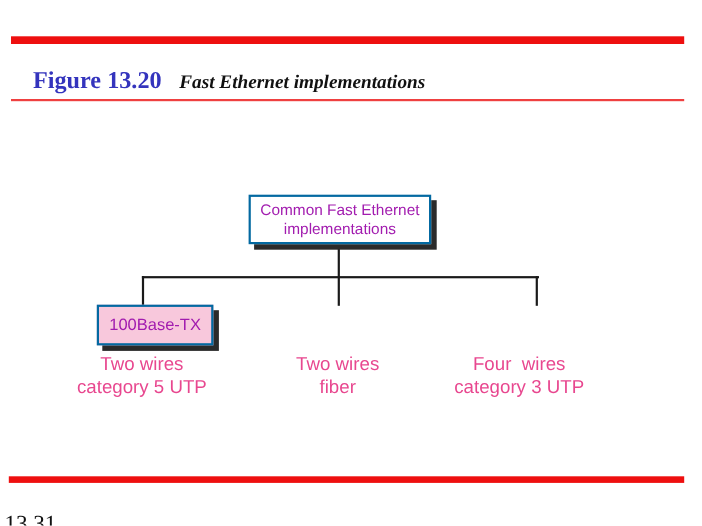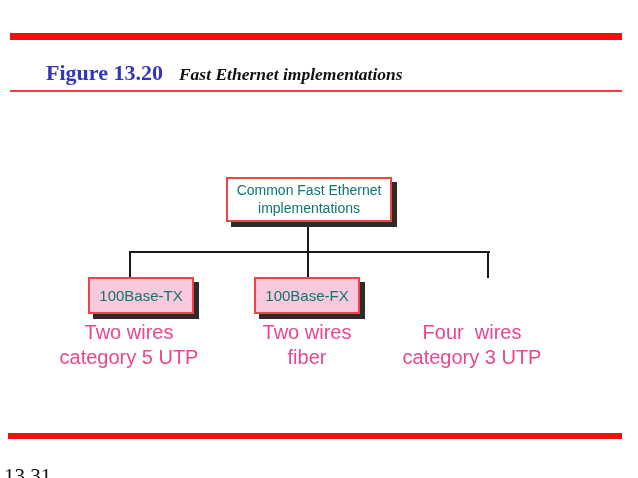--- a/index.html
+++ b/index.html
@@ -11,21 +11,21 @@
     overflow: hidden;
     font-family: "Liberation Sans", sans-serif;
   }
 
   
   .top-bar {
     position: absolute; left: 10px; top: 33px;
     width: 612px; height: 7px; background: #ee0f0f;
   }
   .title-row {
-    position: absolute; left: 46px; top: 60px; width: 580px;
+    position: absolute; left: 30px; top: 60px; width: 580px;
     white-space: nowrap;
   }
   .figure-label {
     font-family: "Liberation Serif", serif;
     font-weight: bold; font-size: 22px; color: #3434bd;
   }
   .figure-title {
     font-family: "Liberation Serif", serif;
     font-weight: bold; font-style: italic;
     font-size: 17.5px; color: #111111; margin-left: 16px;
@@ -38,45 +38,45 @@
   
   .conn { position: absolute; background: #1a1a1a; }
   .v-root { left: 307px; top: 221px; width: 2px; height: 57px; }
   .h-main { left: 129px; top: 251px; width: 361px; height: 2px; }
   .v-left { left: 129px; top: 251px; width: 2px; height: 27px; }
   .v-right { left: 487px; top: 251px; width: 2px; height: 27px; }
 
   
   .node {
     position: absolute;
-    border: 2px solid #ef4444;
+    border: 2px solid #0369a1;
     box-shadow: 5px 5px 0 #2b2b2b;
     display: flex; align-items: center; justify-content: center;
     text-align: center; box-sizing: border-box;
-    color: #0f766e;
+    color: #a21caf;
   }
   .root-node {
     left: 226px; top: 177px; width: 166px; height: 45px;
     background: #ffffff;
     font-size: 14px; line-height: 1.25; font-weight: 500;
     white-space: pre-line;
   }
   .leaf-node {
     top: 277px; width: 106px; height: 37px;
     background: #f8c8dc;
     font-size: 15px; font-weight: 500;
   }
   .leaf-1 { left: 88px; }
   .leaf-2 { left: 254px; }
   .leaf-3 { left: 435px; }
 
   .caption {
     position: absolute; top: 320px; width: 160px;
     text-align: center; color: #e8478f;
-    font-size: 20px; line-height: 1.26; font-weight: 500;
+    font-size: 17px; line-height: 1.26; font-weight: 500;
     white-space: pre-wrap;
   }
   .cap-1 { left: 49px; }
   .cap-2 { left: 227px; }
   .cap-3 { left: 392px; }
 
   
   .bottom-bar {
     position: absolute; left: 8px; top: 433px;
     width: 614px; height: 6px; background: #ee0f0f;
@@ -102,21 +102,20 @@
 
   <div class="conn v-root"></div>
   <div class="conn h-main"></div>
   <div class="conn v-left"></div>
   <div class="conn v-right"></div>
 
   <div class="node root-node">Common Fast Ethernet
 implementations</div>
 
   <div class="node leaf-node leaf-1">100Base-TX</div>
-  <div class="node leaf-node leaf-2">100Base-FX</div>
 
   <div class="caption cap-1">Two wires
 category 5 UTP</div>
   <div class="caption cap-2">Two wires
 fiber</div>
   <div class="caption cap-3">Four  wires
 category 3 UTP</div>
 
   <div class="bottom-bar"></div>
 

